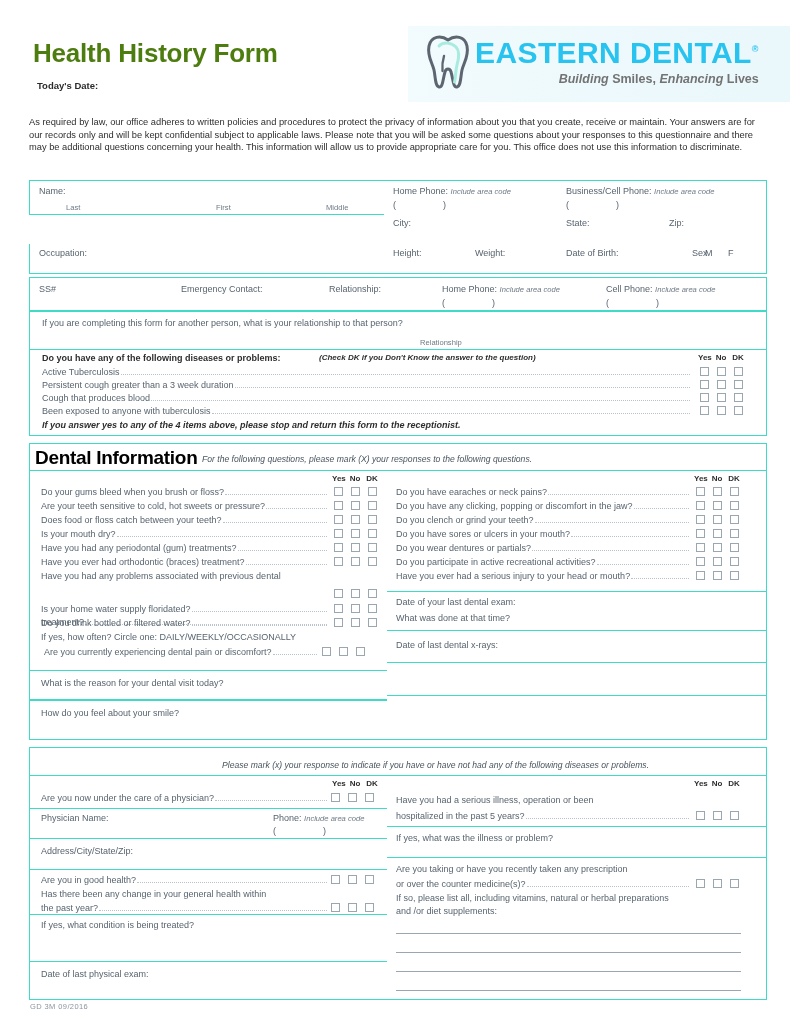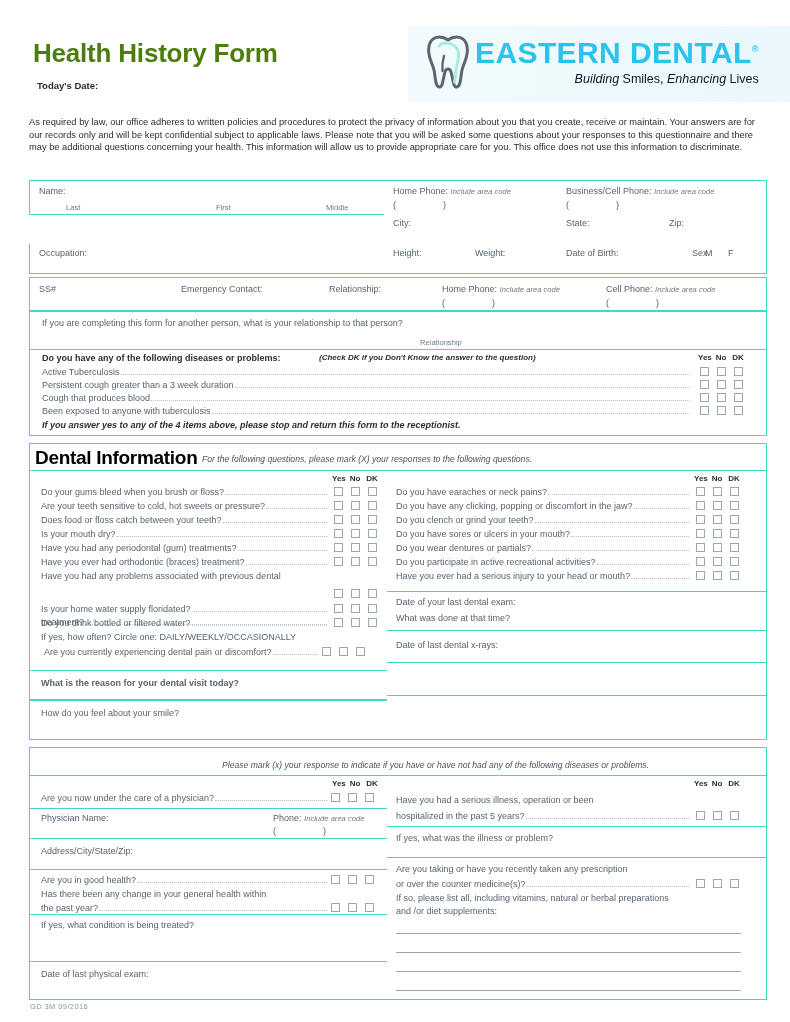--- a/index.html
+++ b/index.html
@@ -32,22 +32,23 @@
   .logo-wrap { position:absolute; left:425px; top:34px; display:flex; align-items:flex-start; }
   .tooth-icon { width:46px; height:56px; display:block; }
   .logo-text { margin-left:4px; padding-top:4px; }
   .brand {
     font-size:30px; font-weight:bold; color:#29c3f0;
     letter-spacing:0.4px; line-height:1; white-space:nowrap;
     font-family:"Liberation Sans", sans-serif;
   }
   .brand sup { font-size:9px; vertical-align:super; }
   .tagline {
-    font-size:12.5px; color:#0f172a; margin-top:4px; white-space:nowrap;
+    font-size:12.5px; color:#737373; margin-top:4px; white-space:nowrap;
     text-align:right;
+    font-weight:bold;
   }
   .tagline i { font-style:italic; }
 
   
   .intro {
     position:absolute; left:29px; top:116px; width:738px;
     font-size:9.3px; line-height:12.6px; color:#2e2e2e;
   }
   .box {
     border:1.3px solid #3ddbc8;
@@ -327,21 +328,21 @@
         <span class="qtext">Are you currently experiencing dental pain or discomfort?</span>
         <span class="dots"></span>
       </div>
     <div class="cbgrp" style="position:absolute;left:292px;top:176px;">
         <span class="cb"></span>
         <span class="cb"></span>
         <span class="cb"></span>
       </div>
   </div>
 
-  <div class="box" style="left:29px;top:670px;width:358px;height:30px;border-right:none;font-weight:bold;">
+  <div class="box" style="left:29px;top:670px;width:358px;height:30px;border-right:none;">
     <div class="lbl" style="position:absolute;left:11px;top:7px;">What is the reason for your dental visit today?</div>
   </div>
   <div class="box" style="left:29px;top:700px;width:358px;height:40px;border-right:none;">
     <div class="lbl" style="position:absolute;left:11px;top:7px;">How do you feel about your smile?</div>
   </div>
 
   <div class="box" style="left:387px;top:470px;width:380px;height:122px;border-left:none;">
     <div class="yndhdr" style="position:absolute;left:307px;top:3px;">
       <span>Yes</span>
       <span>No</span>

